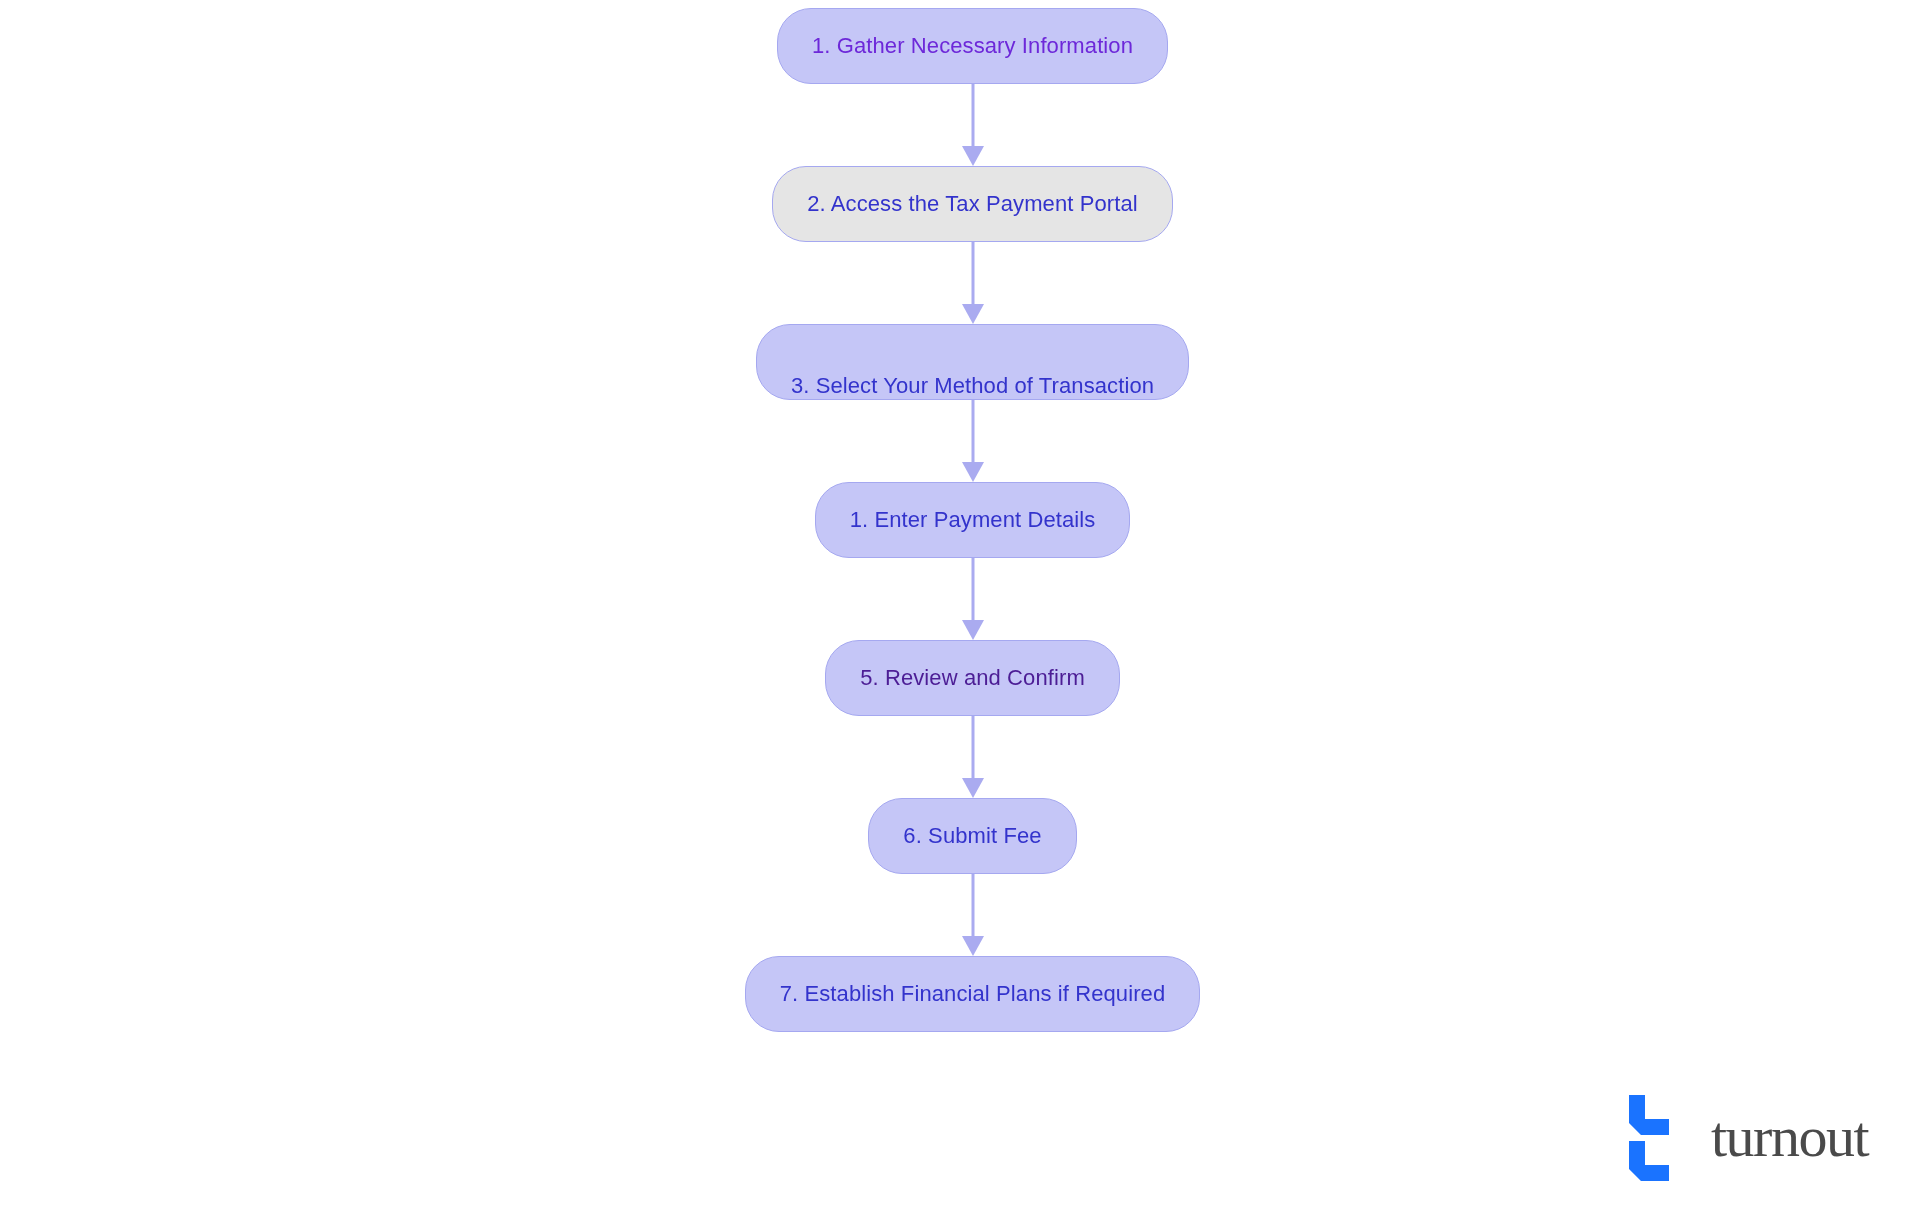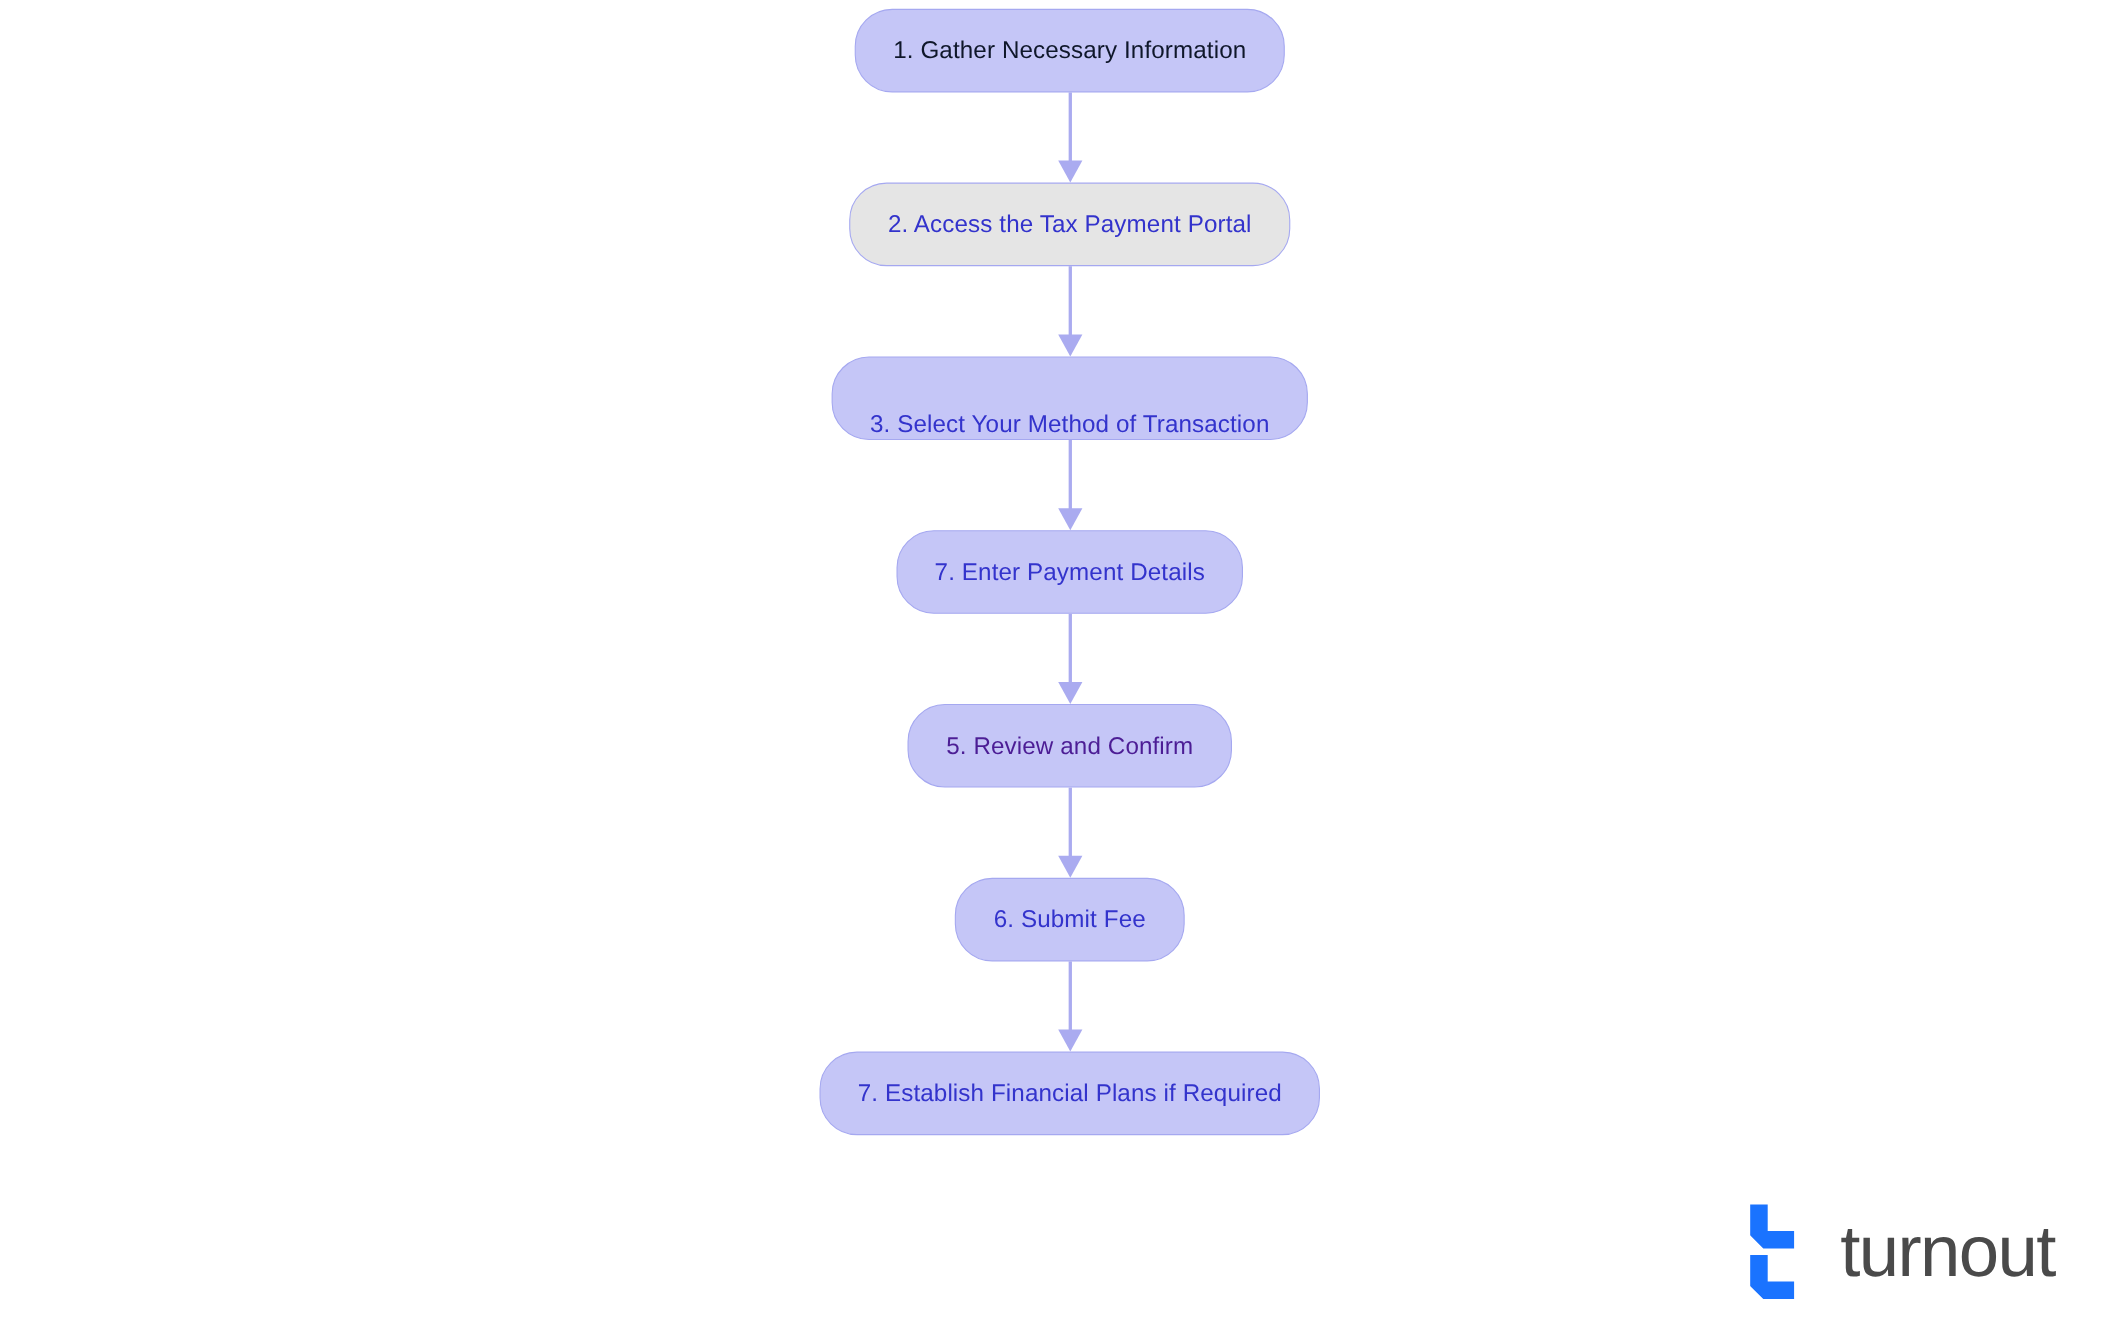--- a/index.html
+++ b/index.html
@@ -88,34 +88,34 @@
     align-items: center;
     gap: 26px;
   }
   .logo-mark {
     width: 56px;
     height: 92px;
     display: block;
   }
   .logo-word {
     color: #4a4a4a;
-    font-size: 66px;
+    font-size: 58px;
     font-weight: 400;
     letter-spacing: -1.5px;
     line-height: 0.95;
-    font-family: Liberation Sans, sans-serif;
+    font-family: Liberation Serif, serif;
   }
 </style>
 </head>
 <body style="background: rgb(255, 255, 255);">
 
 <div id="flowchart">
   <div class="chain">
 
-    <div class="node" style="background: rgb(197, 198, 247); border-color: rgb(165, 168, 240); color: #0f172a;">
+    <div class="node" style="background: rgb(197, 198, 247); border-color: rgb(165, 168, 240); color: #6d28d9;">
       <span>1. Gather Necessary Information</span>
     </div>
 
     <div class="connector">
       <div class="stem" style="background: rgb(170, 171, 240);"></div>
       <div class="head" style="border-top-color: rgb(170, 171, 240);"></div>
     </div>
 
     <div class="node" style="background: #e5e5e5; border-color: rgb(165, 168, 240); color: rgb(51, 51, 204);">
       <span>2. Access the Tax Payment Portal</span>
@@ -129,21 +129,21 @@
     <div class="node" style="background: rgb(197, 198, 247); border-color: rgb(165, 168, 240); color: rgb(51, 51, 204); align-items: flex-end;">
       <span>3. Select Your Method of Transaction</span>
     </div>
 
     <div class="connector">
       <div class="stem" style="background: rgb(170, 171, 240);"></div>
       <div class="head" style="border-top-color: rgb(170, 171, 240);"></div>
     </div>
 
     <div class="node" style="background: rgb(197, 198, 247); border-color: rgb(165, 168, 240); color: rgb(51, 51, 204);">
-      <span>7. Enter Payment Details</span>
+      <span>1. Enter Payment Details</span>
     </div>
 
     <div class="connector">
       <div class="stem" style="background: rgb(170, 171, 240);"></div>
       <div class="head" style="border-top-color: rgb(170, 171, 240);"></div>
     </div>
 
     <div class="node" style="background: rgb(197, 198, 247); border-color: rgb(165, 168, 240); color: #4c1d95;">
       <span>5. Review and Confirm</span>
     </div>

